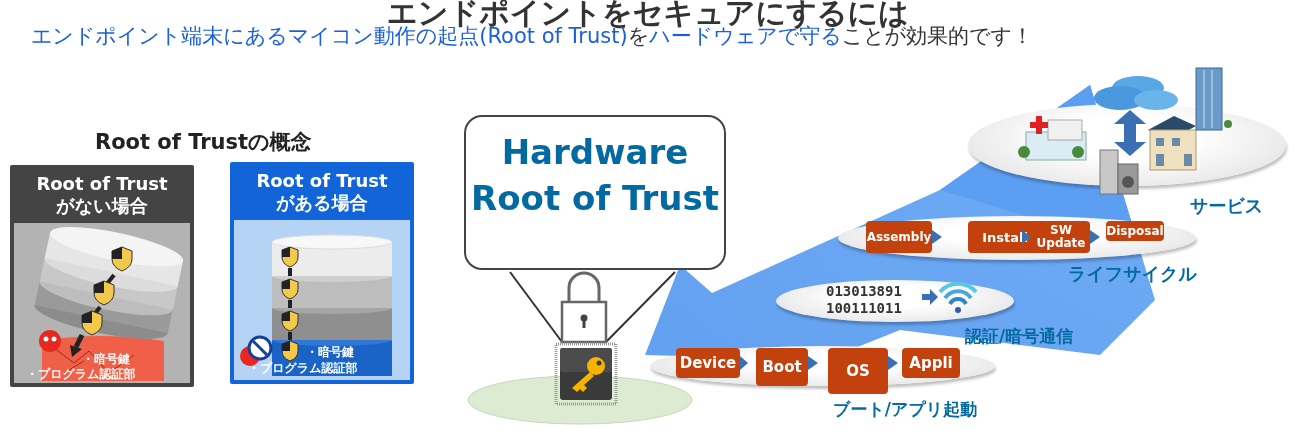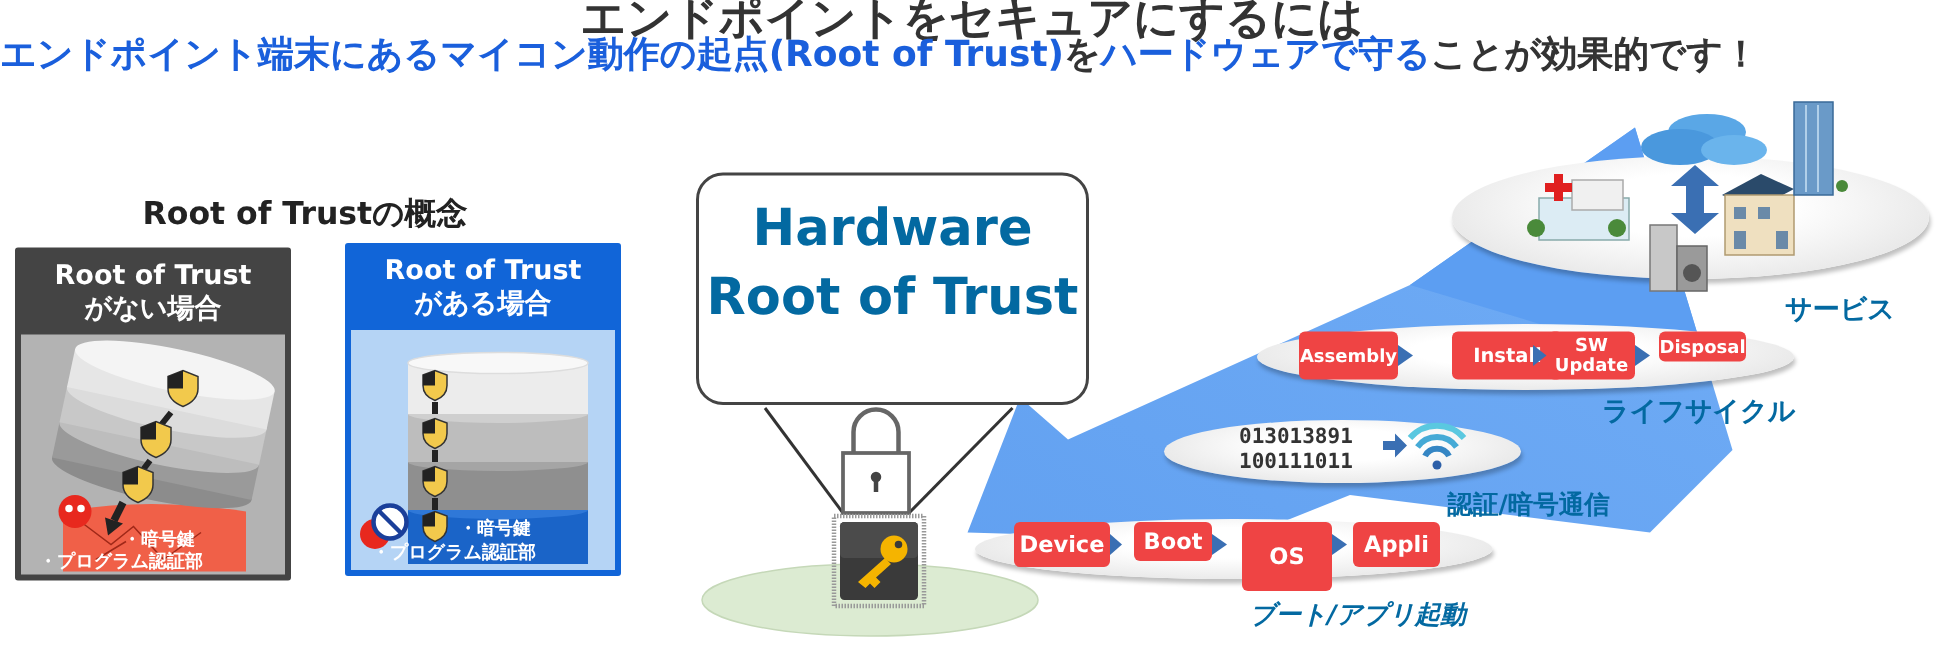--- a/index.html
+++ b/index.html
@@ -2,42 +2,42 @@
 <html><head>
 <meta charset="utf-8">
 <style>
   * { margin: 0; padding: 0; box-sizing: border-box; }
   html, body { width: 1296px; height: 431px; background: #ffffff; overflow: hidden; }
   body { position: relative; font-family: "DejaVu Sans", "Liberation Sans", sans-serif; }
 
   .title1 { position: absolute; top: 0; left: 0; width: 1296px; text-align: center;
     font-size: 30px; font-weight: bold; color: #333333; line-height: 26px; }
   .title2 { position: absolute; top: 22px; left: 0; width: 1064px; text-align: center;
-    font-size: 24px; font-weight: bold; line-height: 28px; white-space: nowrap; }
+    font-size: 21px; font-weight: normal; line-height: 28px; white-space: nowrap; }
   .title2 .blue { color: #1a5fdc; }
   .title2 .dark { color: #333333; }
 
   .concept-heading { position: absolute; top: 128px; left: 95px; font-size: 21px; font-weight: bold; color: #222; }
 
   .panel { position: absolute; border-radius: 2px; }
   .panel-gray { left: 10px; top: 165px; width: 184px; height: 222px; background: #444444; }
   .panel-blue { left: 230px; top: 162px; width: 184px; height: 222px; background: #1165d8; }
   .panel-head { color: #fff; font-weight: bold; font-size: 18px; text-align: center; line-height: 22px; padding-top: 8px; height: 58px; }
   .panel-body { position: absolute; left: 4px; right: 4px; top: 58px; bottom: 4px; }
   .panel-gray .panel-body { background: #b3b3b3; }
   .panel-blue .panel-body { background: #b5d4f5; }
 
   .callout { position: absolute; left: 464px; top: 115px; width: 262px; height: 155px;
     border: 2px solid #444; border-radius: 18px; background: #fff; }
   .callout-text { position: absolute; left: 0; right: 0; top: 12px; text-align: center;
     color: #0369a1; font-weight: bold; font-size: 34px; line-height: 46px; }
 
   .label { position: absolute; font-weight: bold; color: #0369a1; font-size: 17px; white-space: nowrap; }
 
-  .step { position: absolute; background: #ef4444; color: #fff; font-weight: bold;
+  .step { position: absolute; background: #c2410c; color: #fff; font-weight: bold;
     border-radius: 4px; text-align: center; display: flex; align-items: center; justify-content: center;
     line-height: 13px; }
   .ellipse { position: absolute; border-radius: 50%; background: radial-gradient(ellipse at 50% 40%, #ffffff 30%, #e6e6e6 80%, #d8d8d8 100%);
     box-shadow: 1px 3px 3px rgba(0,0,0,0.25); }
   .binary { position: absolute; font-family: "DejaVu Sans Mono", "Liberation Mono", monospace; font-weight: bold; color: #333; font-size: 14px; line-height: 17px; }
 </style>
 </head>
 <body>
 
 <div class="title1">エンドポイントをセキュアにするには</div>
@@ -176,29 +176,29 @@
   </g>
   <g>
     <circle cx="136" cy="106" r="9" fill="#f5b400"></circle>
     <circle cx="139" cy="103" r="2.5" fill="#3a3a3a"></circle>
     <path d="M130,112 L112,128 L117,132 L120,129 L123,132 L127,128 L124,125 L134,116 Z" fill="#f5b400"></path>
   </g>
 </svg>
 
 <div class="ellipse" style="left:650px;top:346px;width:345px;height:40px;"></div>
 <div class="step" style="left:676px;top:348px;width:64px;height:30px;font-size:15px;">Device</div>
-<div class="step" style="left:756px;top:348px;width:52px;height:26px;font-size:15px;">Boot</div>
+<div class="step" style="left:756px;top:348px;width:52px;height:38px;font-size:15px;">Boot</div>
 <div class="step" style="left:828px;top:348px;width:60px;height:46px;font-size:15px;">OS</div>
 <div class="step" style="left:902px;top:348px;width:58px;height:30px;font-size:15px;">Appli</div>
 <svg style="position:absolute;left:0;top:0;" width="1296" height="431">
   <polygon points="740,356 748,363 740,370" fill="#3a6fb3"></polygon>
   <polygon points="808,356 818,363 808,370" fill="#3a6fb3"></polygon>
   <polygon points="888,356 898,363 888,370" fill="#3a6fb3"></polygon>
 </svg>
-<div class="label" style="left:833px;top:398px;font-style:italic;">ブート/アプリ起動</div>
+<div class="label" style="left:833px;top:398px;">ブート/アプリ起動</div>
 
 <div class="ellipse" style="left:776px;top:280px;width:238px;height:42px;"></div>
 <div class="binary" style="left:826px;top:283px;">
   <div>013013891</div>
   <div>100111011</div>
 </div>
 <svg style="position:absolute;left:920px;top:280px;" width="70" height="40">
   <polygon points="2,14 10,14 10,9 18,17 10,25 10,20 2,20" fill="#3a6fb3"></polygon>
   <g>
     <path d="M20,12 a24,24 0 0 1 36,0" fill="none" stroke="#5ac8e0" stroke-width="4"></path>

